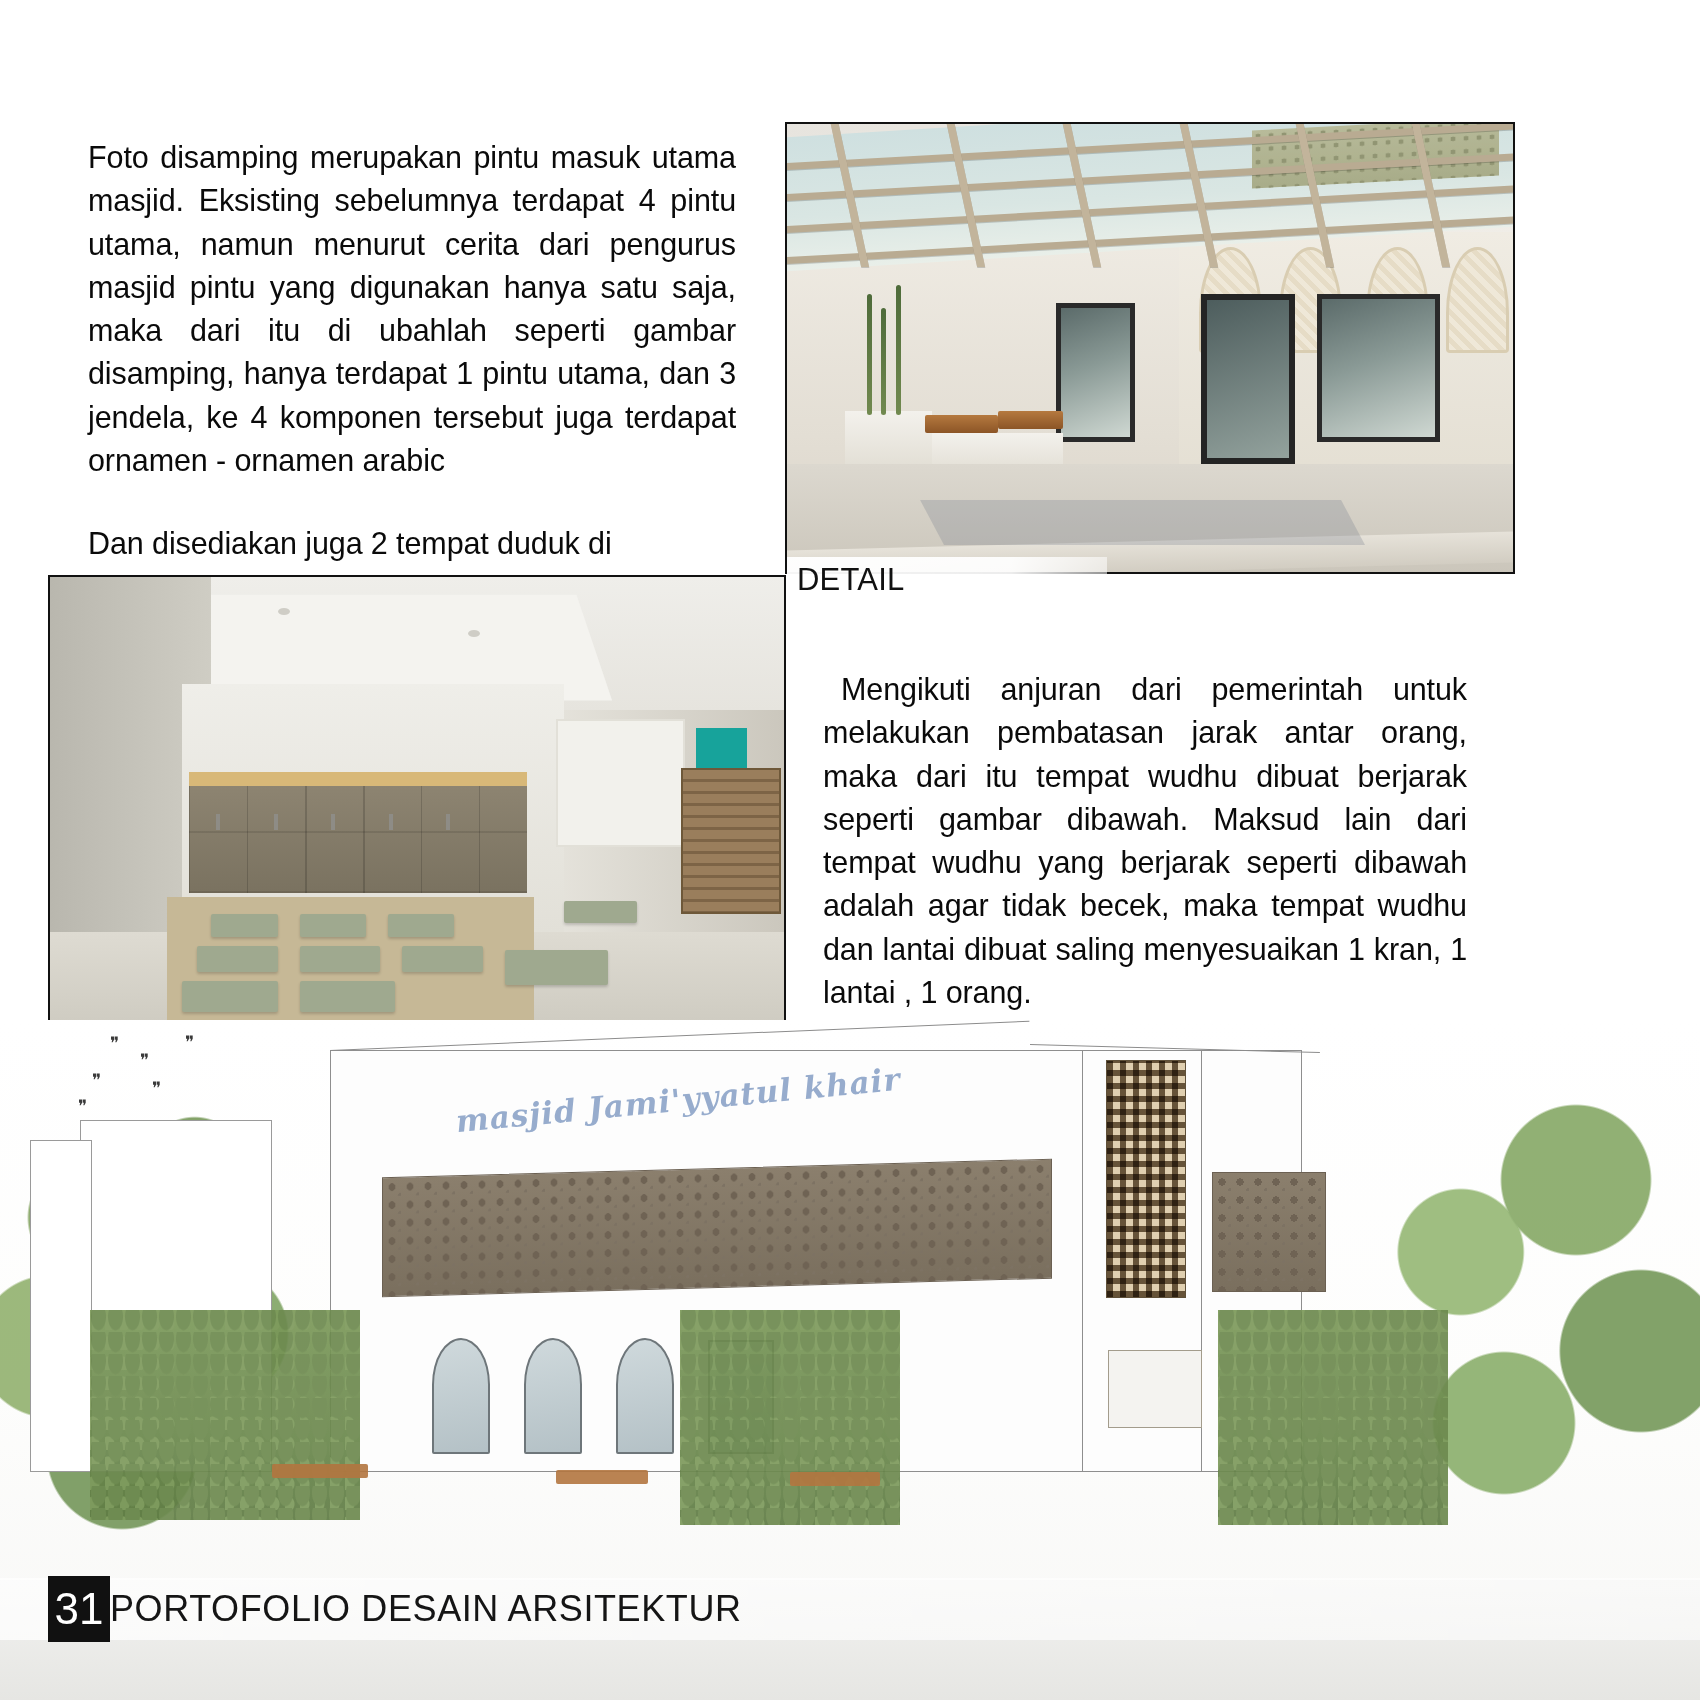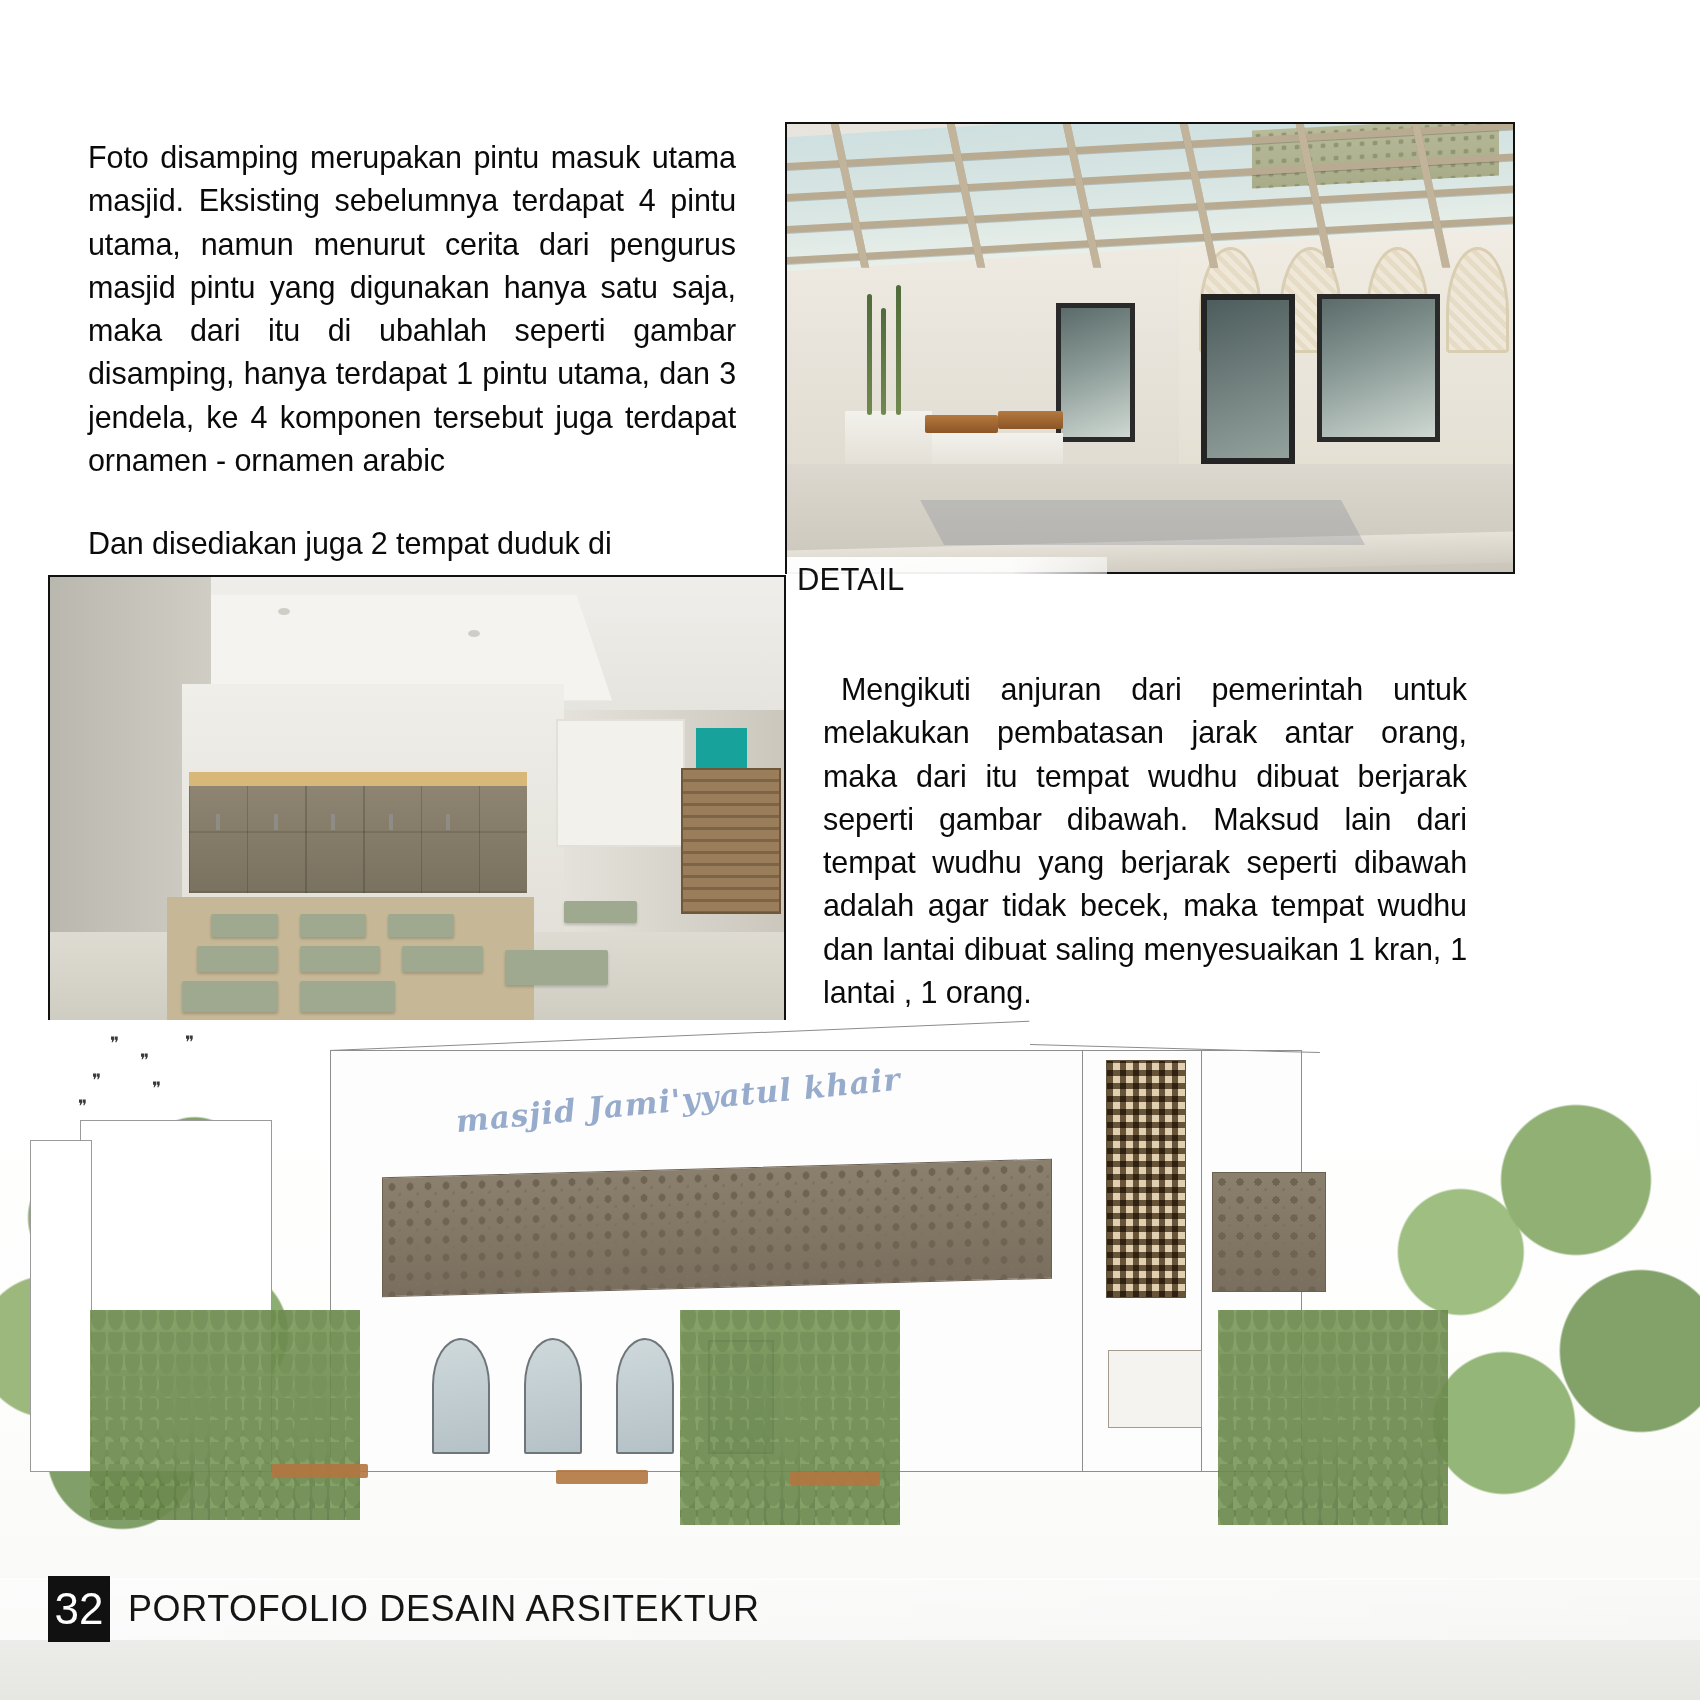--- a/index.html
+++ b/index.html
@@ -187,21 +187,21 @@
   
   #footer-bar{position:absolute;left:0;bottom:60px;width:1700px;height:62px;
     background:linear-gradient(90deg,rgba(255,255,255,.78),rgba(255,255,255,.55));}
   #page-number{
     position:absolute;left:48px;bottom:58px;width:62px;height:66px;
     background:#111;color:#fff;
     font-size:44px;line-height:66px;text-align:center;
     font-family:"Liberation Sans", sans-serif;
   }
   #footer-title{
-    position:absolute;left:128px;bottom:60px;height:62px;line-height:62px;
+    position:absolute;left:110px;bottom:60px;height:62px;line-height:62px;
     color:#151515;font-size:36px;letter-spacing:.6px;
     font-family:"Liberation Sans", sans-serif;
   }
 </style>
 </head>
 <body>
 
 <div class="page">
 
   <div class="body-text" id="intro-text">
@@ -333,16 +333,16 @@
     <div class="el-sign" style="left:1108px;top:330px;width:92px;height:76px;"></div>
 
     <div class="el-bench" style="left:272px;top:444px;width:96px;height:14px;"></div>
     <div class="el-bench" style="left:556px;top:450px;width:92px;height:14px;"></div>
     <div class="el-bench" style="left:790px;top:452px;width:90px;height:14px;"></div>
 
     <div class="el-ground"></div>
   </div>
 
   <div id="footer-bar"></div>
-  <div id="page-number">32</div>
+  <div id="page-number">31</div>
   <div id="footer-title">PORTOFOLIO DESAIN ARSITEKTUR</div>
 
 </div>
 
 </body></html>

